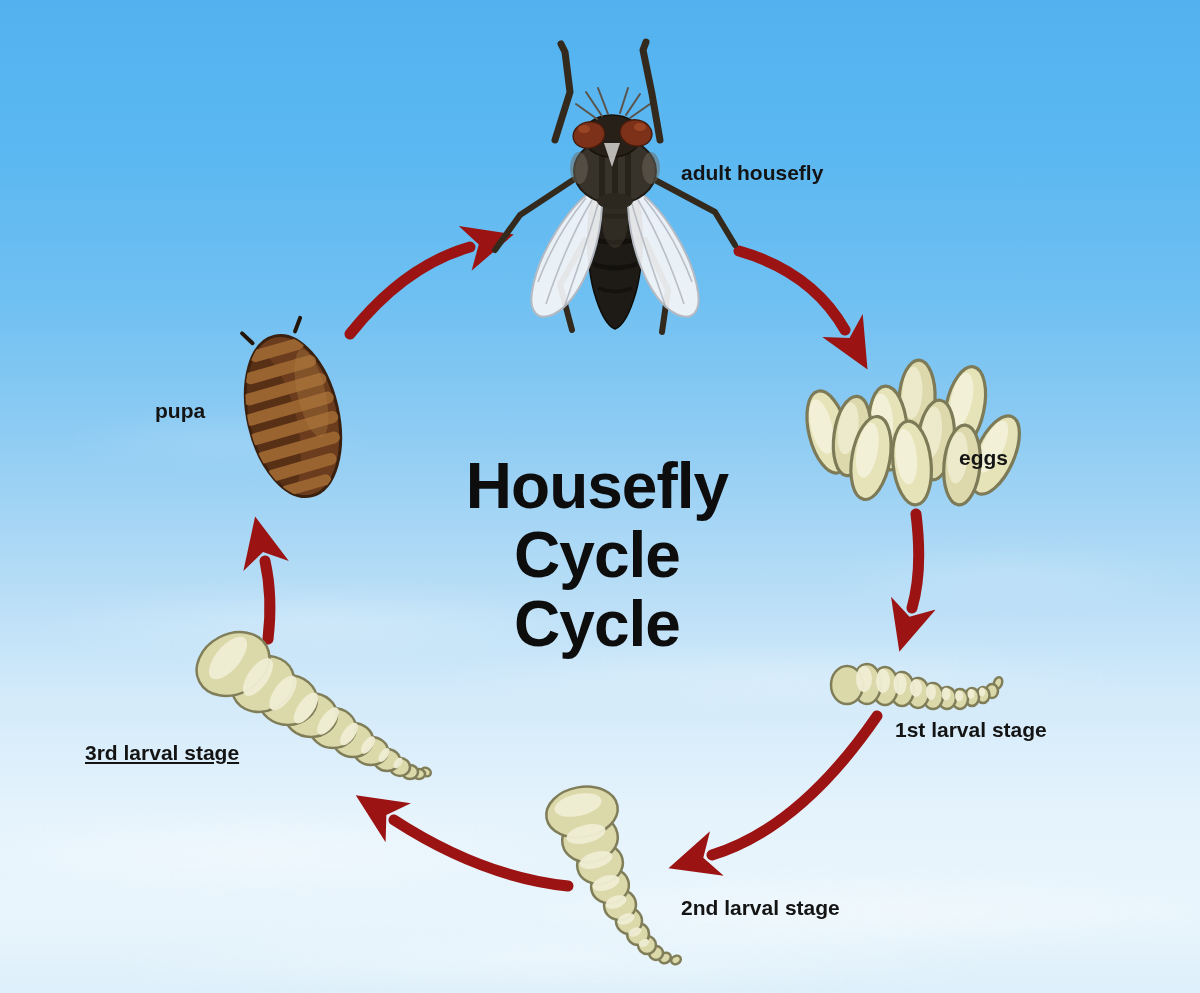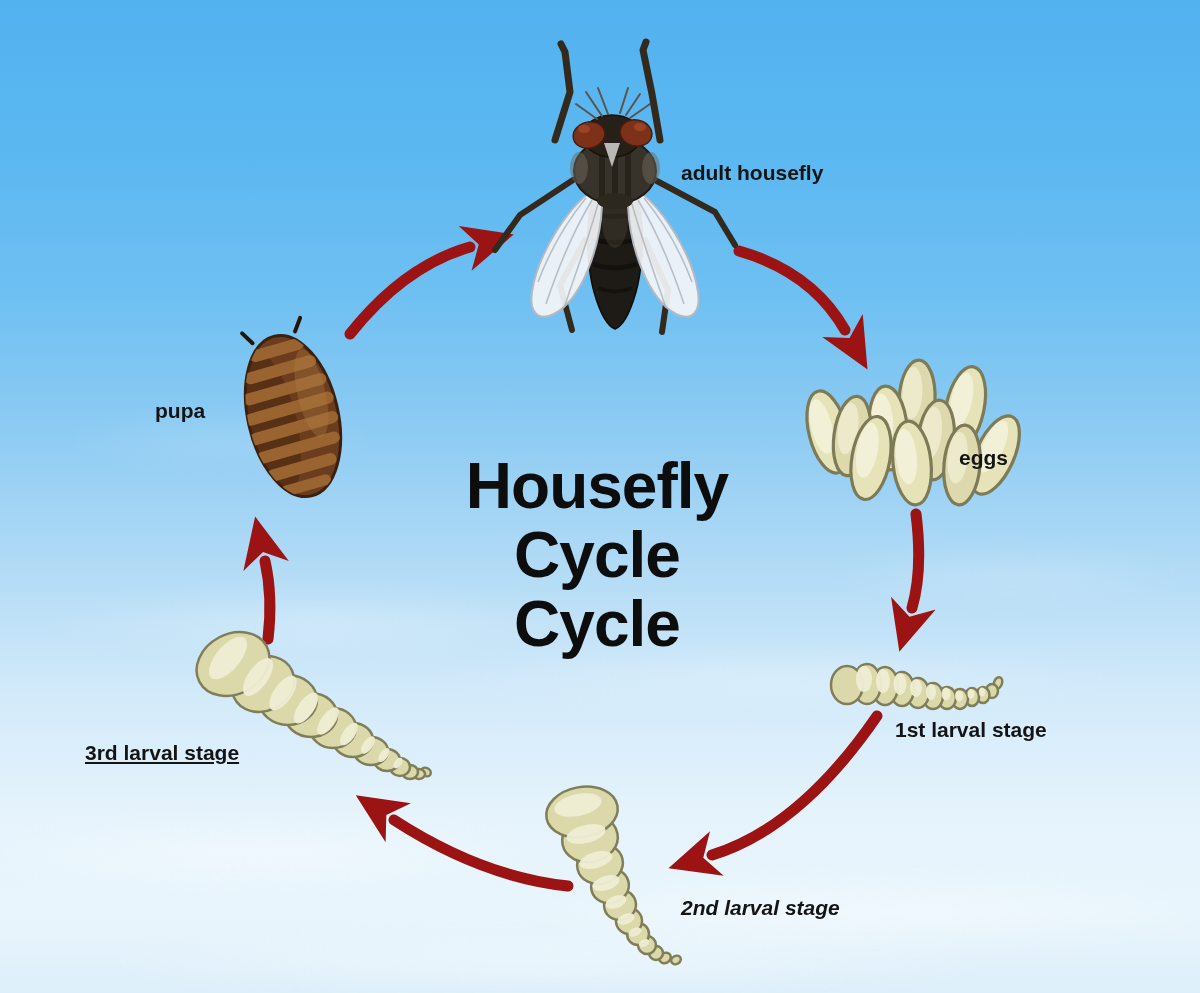--- a/index.html
+++ b/index.html
@@ -256,17 +256,17 @@
   </svg>
 
   <div class="title">
     <div>Housefly</div>
     <div>Cycle Cycle</div>
   </div>
 
   <div class="stage-label" style="left:681px;top:161px;">adult housefly</div>
   <div class="stage-label" style="left:959px;top:446px;">eggs</div>
   <div class="stage-label" style="left:895px;top:718px;">1st larval stage</div>
-  <div class="stage-label" style="left:681px;top:896px;font-style:italic;">2nd larval stage</div>
+  <div class="stage-label" style="left:681px;top:896px;">2nd larval stage</div>
   <div class="stage-label" style="left:85px;top:741px;text-decoration:underline;">3rd larval stage</div>
   <div class="stage-label" style="left:155px;top:399px;">pupa</div>
 
 </div>
 
 </body></html>

